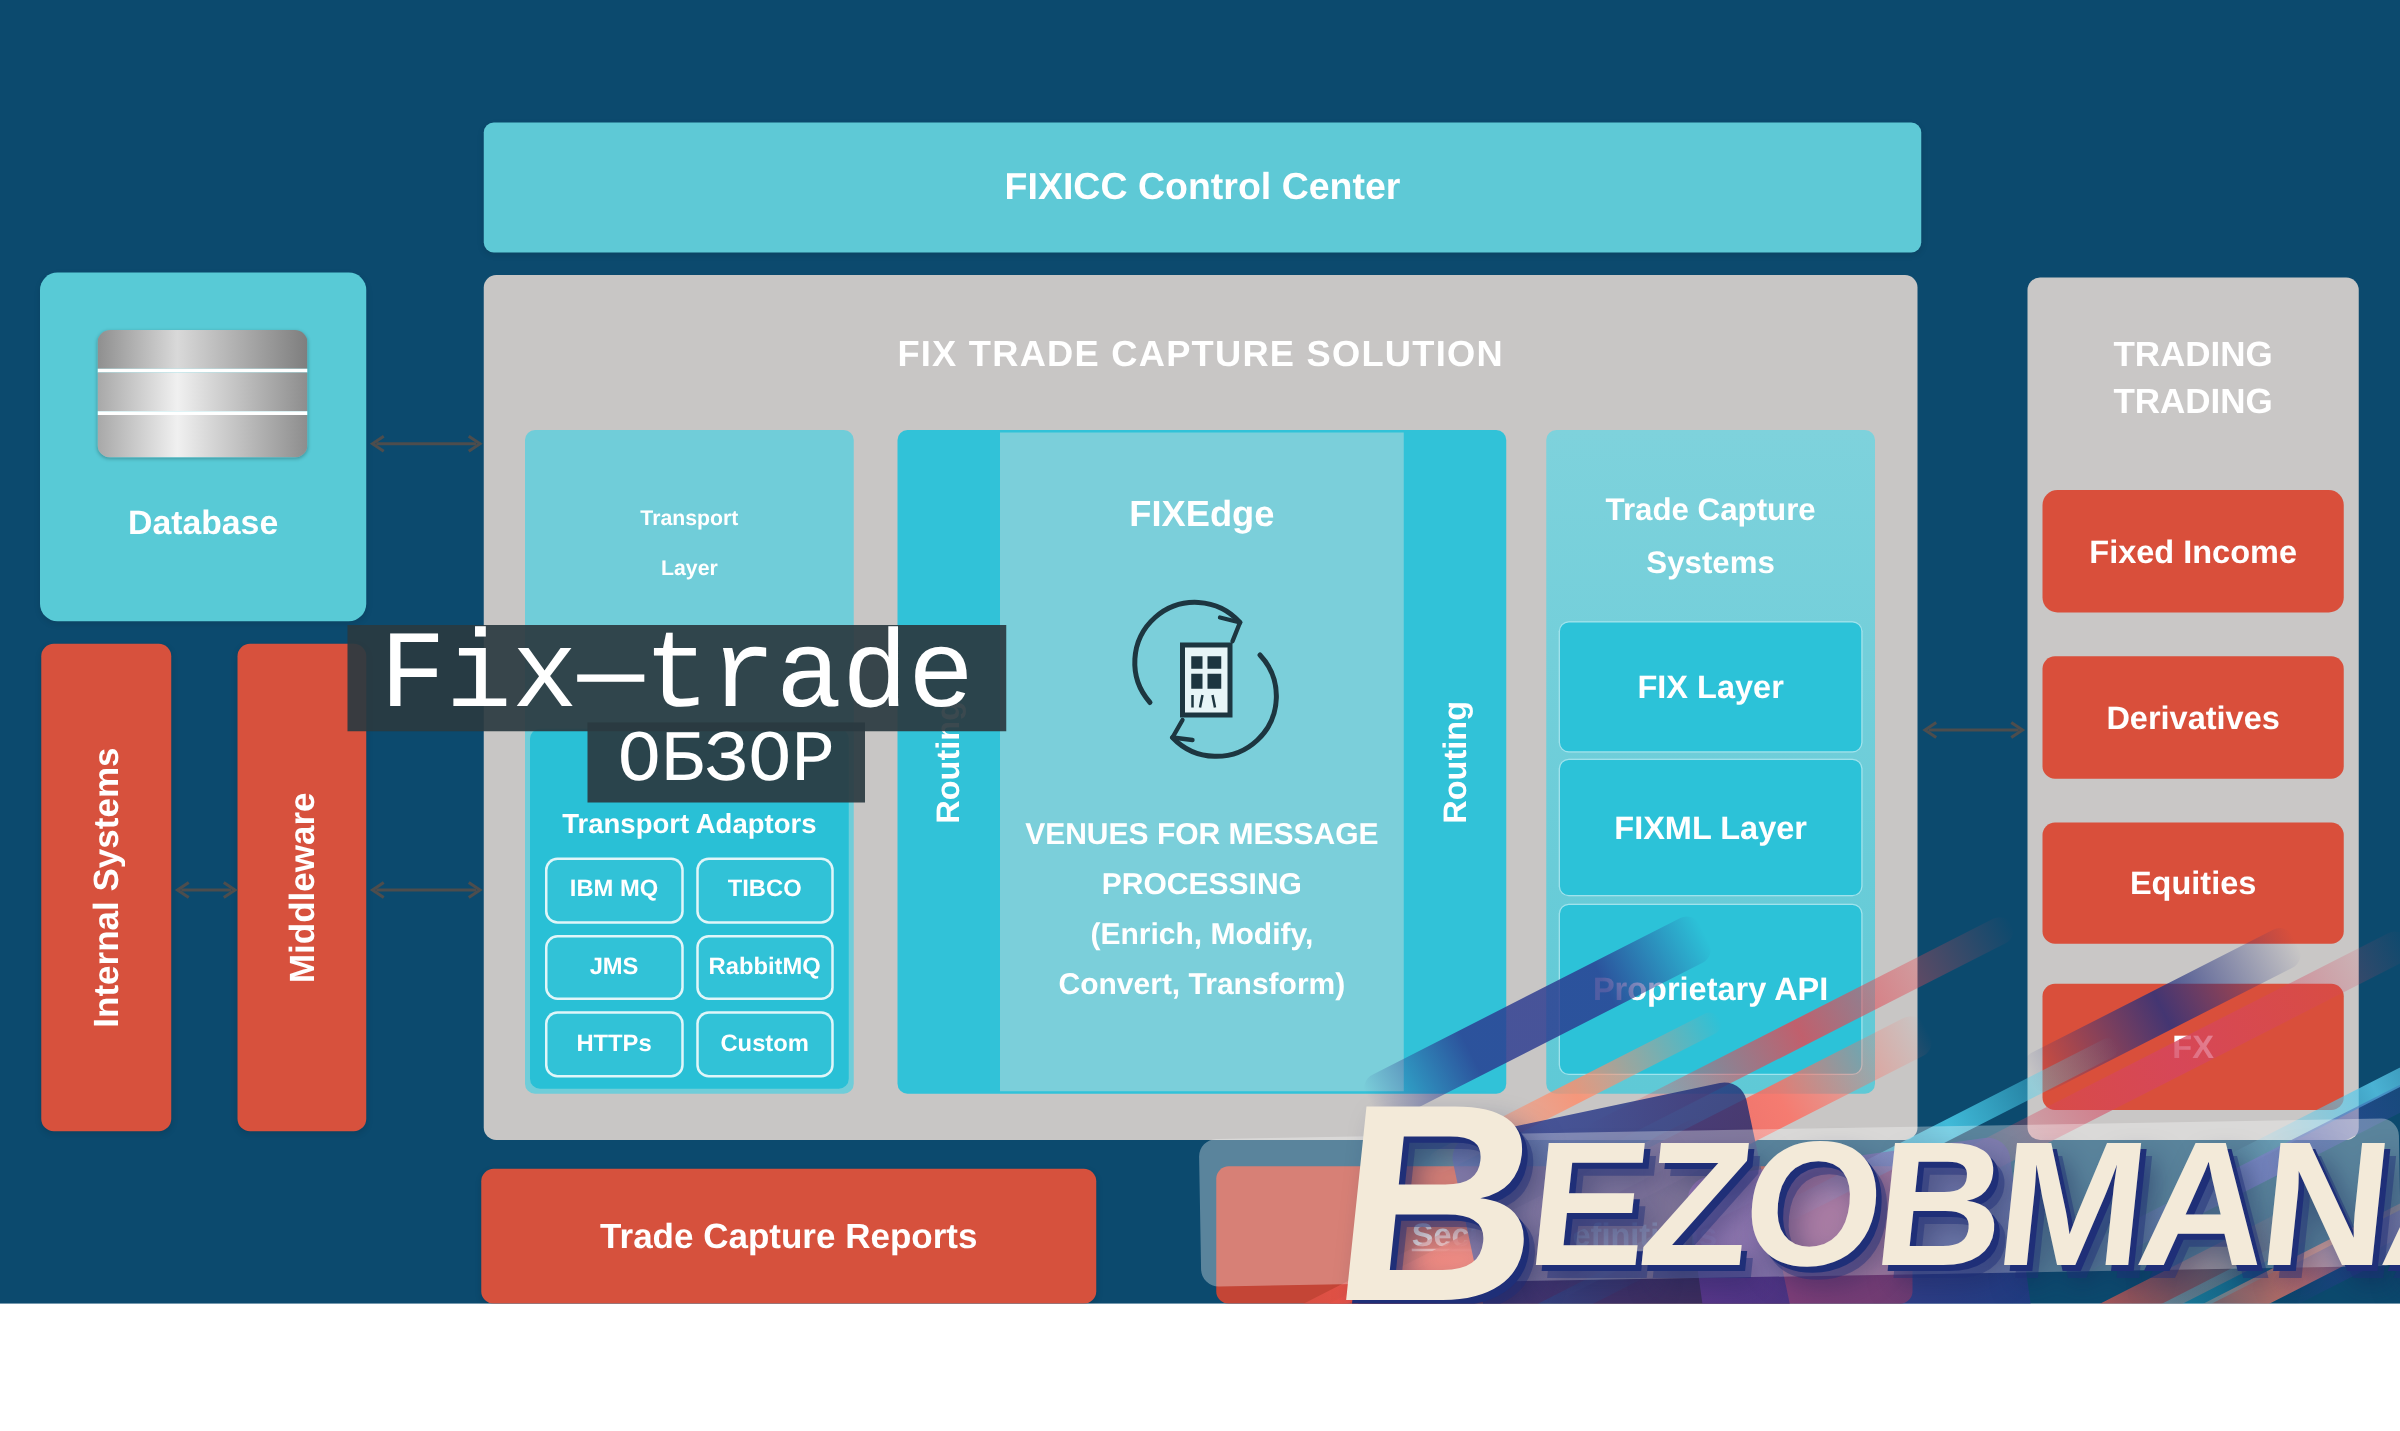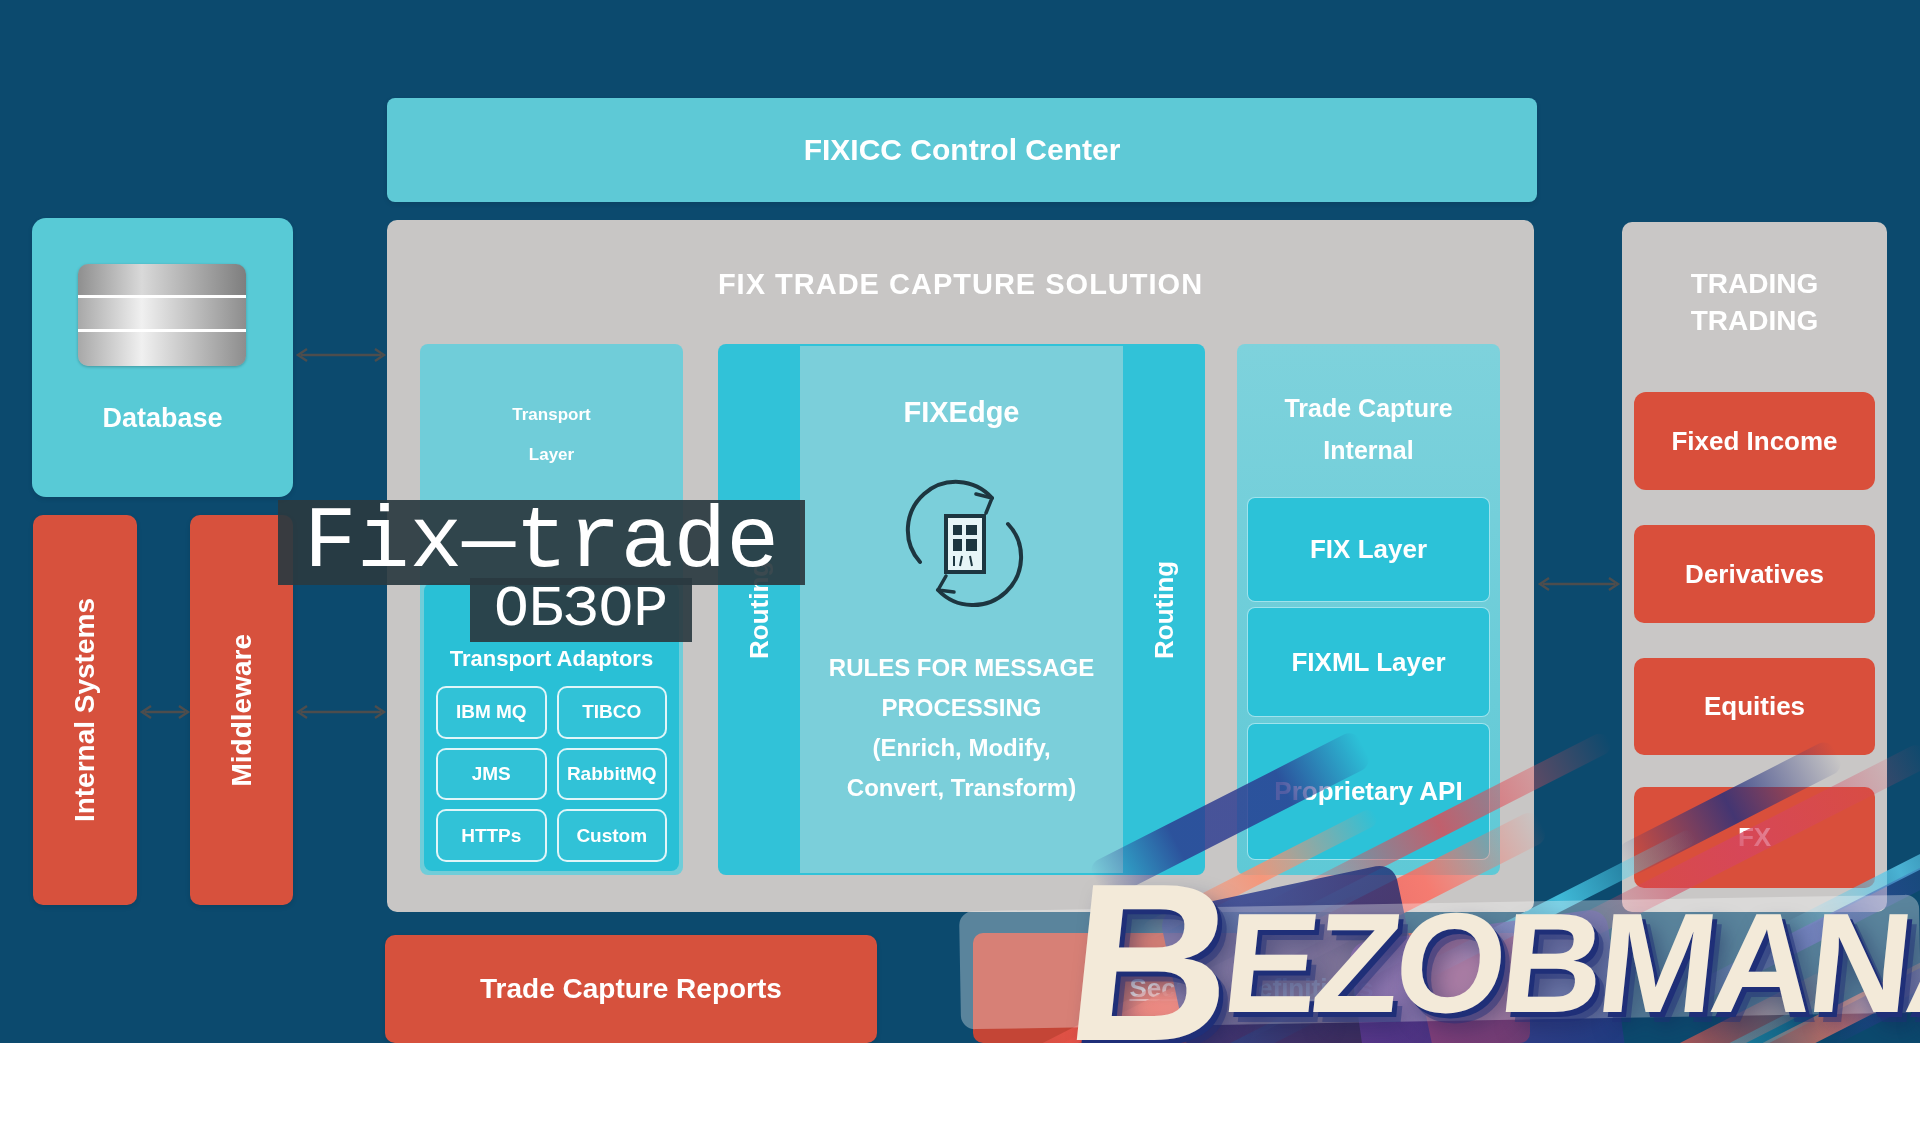--- a/index.html
+++ b/index.html
@@ -146,31 +146,31 @@
       <rect x="50" y="46" width="38" height="56" fill="#e7f5f7" stroke="#1d3640" stroke-width="4"></rect>
       <rect x="57" y="55" width="9" height="10" fill="#1d3640"></rect>
       <rect x="70" y="55" width="11" height="10" fill="#1d3640"></rect>
       <rect x="57" y="69" width="9" height="12" fill="#1d3640"></rect>
       <rect x="70" y="69" width="11" height="12" fill="#1d3640"></rect>
       <path d="M58 86 L58 96 M66 86 L64 96 M74 86 L76 96" stroke="#1d3640" stroke-width="2" fill="none"></path>
     </g>
   </svg>
 
   <div class="abs rules">
-    <div>RULES FOR MESSAGE</div>
+    <div>VENUES FOR MESSAGE</div>
     <div>PROCESSING</div>
     <div>(Enrich, Modify,</div>
     <div>Convert, Transform)</div>
   </div>
 
   <div class="abs tca"></div>
   <div class="abs tca-title center white bold">
     <div>
       <div>Trade Capture</div>
-      <div>Internal</div>
+      <div>Systems</div>
     </div>
   </div>
   <div class="abs layerbox layer-fix center white bold">FIX Layer</div>
   <div class="abs layerbox layer-fixml center white bold">FIXML Layer</div>
   <div class="abs layerbox layer-api center white bold">Proprietary API</div>
 
   <div class="abs database"></div>
   <div class="abs db-icon">
     <div class="db-row top"></div>
     <div class="db-row"></div>

